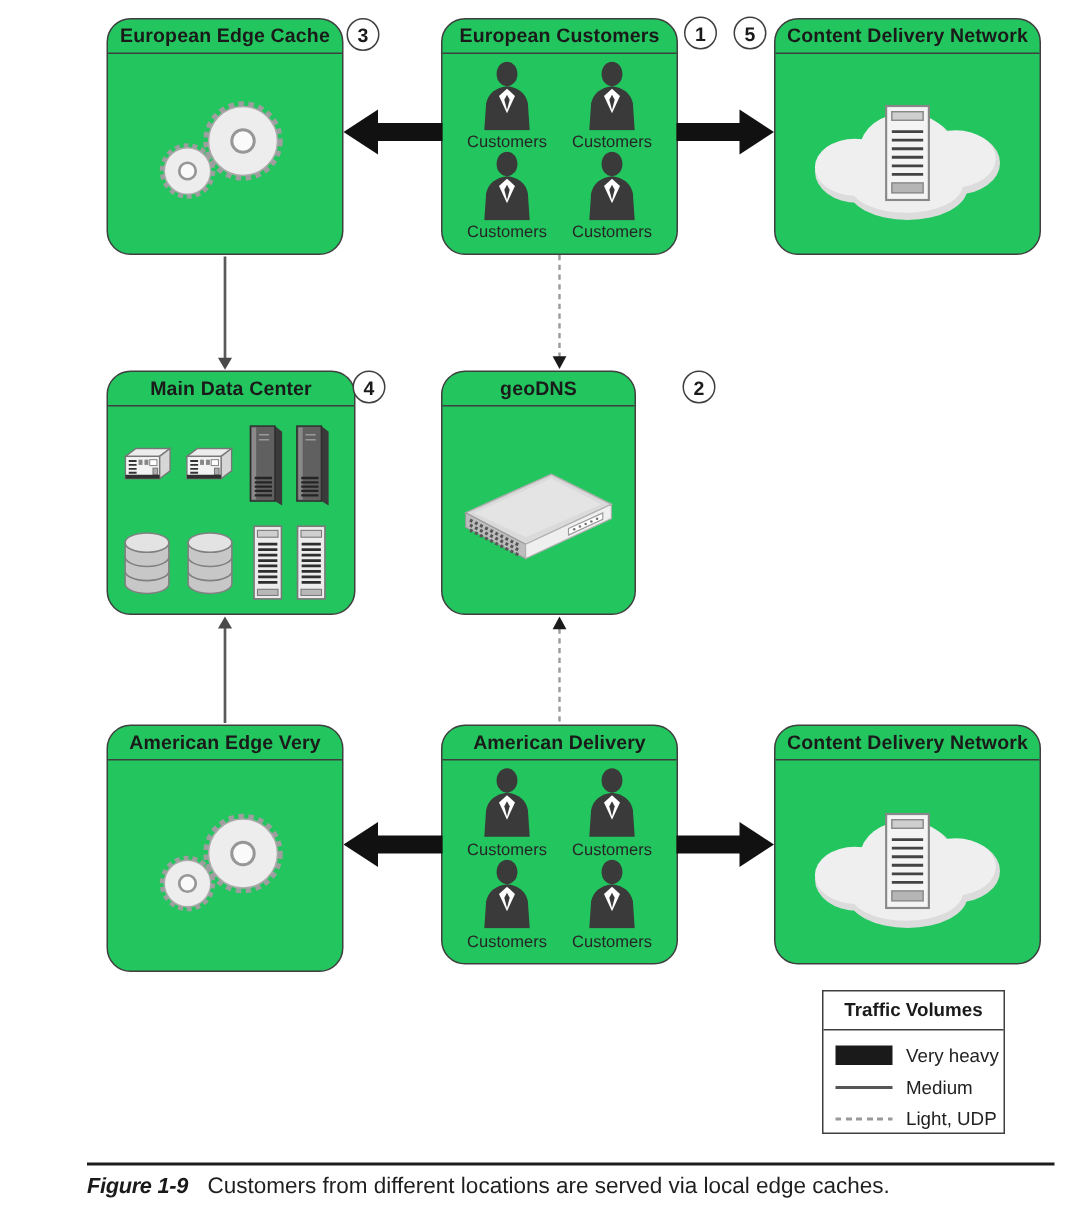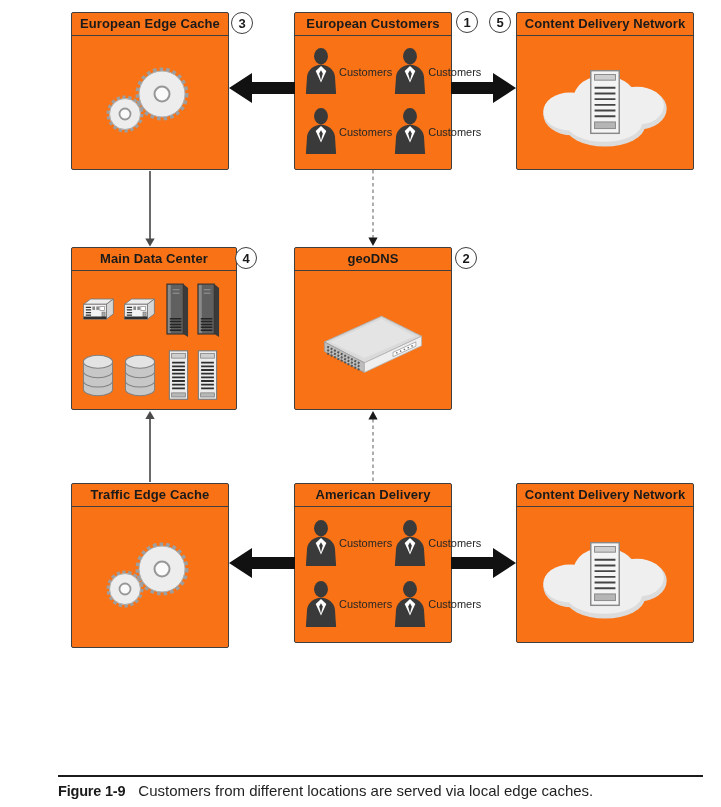--- a/index.html
+++ b/index.html
@@ -1,39 +1,39 @@
 <!DOCTYPE html>
 <html><head>
 <meta charset="utf-8">
 <style>
   html,body{margin:0;padding:0;background:#ffffff;}
   #canvas{
     position:relative;width:721px;height:807px;background:#ffffff;
     font-family:"Liberation Sans", sans-serif;color:#1a1a1a;overflow:hidden;
   }
   .node{
-    position:absolute;background:#f97316;border:1.6px solid #3f3f3f;
-    border-radius:2px;box-sizing:border-box;z-index:1;
+    position:absolute;background:#22c55e;border:1.6px solid #3f3f3f;
+    border-radius:16px;box-sizing:border-box;z-index:1;
   }
   .node-header{
     height:22px;line-height:22px;border-bottom:1.6px solid #3f3f3f;
     text-align:center;font-weight:bold;font-size:13px;letter-spacing:0.1px;
     white-space:nowrap;overflow:hidden;
   }
   .node-body{position:relative;display:flex;align-items:center;justify-content:center;}
   .badge{
     position:absolute;width:22px;height:22px;border:1.4px solid #3f3f3f;border-radius:50%;
     background:#fff;text-align:center;line-height:22px;font-weight:bold;font-size:13px;
     box-sizing:border-box;z-index:3;
   }
   .people-grid{
     display:grid;grid-template-columns:1fr 1fr;grid-template-rows:1fr 1fr;
     padding:5px 8px 7px;height:calc(100% - 36px);
   }
-  .person-cell{display:flex;flex-direction:row;align-items:center;justify-content:flex-start;}
+  .person-cell{display:flex;flex-direction:column;align-items:center;justify-content:space-between;}
   .person-label{font-size:11px;color:#262626;margin-top:1px;}
   .dc-grid{
     display:grid;grid-template-columns:1fr 1fr;grid-template-rows:1fr 1fr;
     height:calc(100% - 30px);padding:6px 8px 10px;align-items:center;justify-items:center;
   }
   .icon-pair{display:flex;gap:6px;align-items:flex-end;}
   .overlay{position:absolute;left:0;top:0;z-index:2;pointer-events:none;}
   .legend{
     position:absolute;left:548px;top:660px;width:122px;height:96px;
     border:1.6px solid #3f3f3f;background:#fff;box-sizing:border-box;z-index:1;
@@ -47,21 +47,21 @@
   .legend-label{font-size:12.5px;color:#222;}
   .swatch{width:38px;flex:0 0 38px;}
   .swatch-heavy{height:13px;background:#1a1a1a;}
   .swatch-medium{height:2px;background:#555;}
   .swatch-light{height:2px;background:repeating-linear-gradient(90deg,#999 0 4px,transparent 4px 7px);}
   .caption-rule{position:absolute;left:58px;top:775px;width:645px;height:2px;background:#1c1c1c;}
   .caption-row{
     position:absolute;left:58px;top:782px;width:650px;
     display:flex;align-items:baseline;gap:13px;
   }
-  .fig-label{font-weight:bold;font-size:14.5px;letter-spacing:-0.2px;}
+  .fig-label{font-weight:bold;font-size:14.5px;letter-spacing:-0.2px;font-style:italic;}
   .fig-text{font-size:15px;color:#1f1f1f;}
 </style>
 </head>
 <body>
 
 <div id="canvas">
 
   <div class="node" style="left:71px;top:12px;width:158px;height:158px">
     <div class="node-header">European Edge Cache</div>
     <div class="node-body" style="height:calc(100% - 24px)">
@@ -207,21 +207,21 @@
         <svg width="23" height="53" viewBox="0 0 24 58">
           <rect x="2" y="2" width="20" height="53" fill="#ececec" stroke="#7a7a7a" stroke-width="1.2"></rect>
           <rect x="4.5" y="5" width="15" height="5" fill="#cfcfcf" stroke="#7a7a7a" stroke-width="0.8"></rect>
           <path d="M5 15h14 M5 19h14 M5 23h14 M5 27h14 M5 31h14 M5 35h14 M5 39h14 M5 43h14" stroke="#2e2e2e" stroke-width="2"></path>
           <rect x="4.5" y="48" width="15" height="4.5" fill="#b8b8b8" stroke="#7a7a7a" stroke-width="0.8"></rect>
         </svg>
       </div>
     </div>
   </div>
 
-  <div class="node" style="left:294px;top:247px;width:158px;height:163px">
+  <div class="node" style="left:294px;top:247px;width:130px;height:163px">
     <div class="node-header">geoDNS</div>
     <div class="node-body" style="height:calc(100% - 24px)">
       <svg width="124" height="80" viewBox="0 0 130 84">
         <polygon points="14,44 74,17 116,38 56,66" fill="#dadada" stroke="#b0b0b0" stroke-width="1"></polygon>
         <polygon points="20,44 74,20 109,38 56,61" fill="#e4e4e4"></polygon>
         <polygon points="14,44 56,66 56,76 14,54" fill="#bdbdbd" stroke="#9a9a9a" stroke-width="0.8"></polygon>
         <polygon points="56,66 116,38 116,48 56,76" fill="#efefef" stroke="#b0b0b0" stroke-width="0.8"></polygon>
         <path d="M17 49 L52 67" stroke="#555" stroke-width="2.2" stroke-dasharray="2 2"></path>
         <path d="M17 52.5 L52 70.5" stroke="#555" stroke-width="2.2" stroke-dasharray="2 2"></path>
         <path d="M17 56 L52 74" stroke="#555" stroke-width="2.2" stroke-dasharray="2 2"></path>
@@ -229,21 +229,21 @@
         <circle cx="90" cy="55.5" r="0.9" fill="#777"></circle>
           <circle cx="94" cy="53.6" r="0.9" fill="#777"></circle>
         <circle cx="98" cy="51.8" r="0.9" fill="#777"></circle>
           <circle cx="102" cy="50" r="0.9" fill="#777"></circle>
         <circle cx="106" cy="48.2" r="0.9" fill="#777"></circle>
       </svg>
     </div>
   </div>
 
   <div class="node" style="left:71px;top:483px;width:158px;height:165px">
-    <div class="node-header">Traffic Edge Cache</div>
+    <div class="node-header">American Edge Very</div>
     <div class="node-body" style="height:calc(100% - 24px)">
       <svg width="104" height="82" viewBox="0 0 104 82">
         <circle cx="64" cy="33" r="23" fill="#eaeaea" stroke="#9e9e9e" stroke-width="7" stroke-dasharray="3.4 2.8"></circle>
         <circle cx="64" cy="33" r="23" fill="#ededed" stroke="#aaaaaa" stroke-width="1"></circle>
         <circle cx="64" cy="33" r="7.5" fill="#fafafa" stroke="#979797" stroke-width="2"></circle>
         <circle cx="27" cy="53" r="15.5" fill="#eaeaea" stroke="#9e9e9e" stroke-width="6" stroke-dasharray="3 2.4"></circle>
         <circle cx="27" cy="53" r="15.5" fill="#ededed" stroke="#aaaaaa" stroke-width="1"></circle>
         <circle cx="27" cy="53" r="5.5" fill="#fafafa" stroke="#979797" stroke-width="1.8"></circle>
       </svg>
     </div>
@@ -337,20 +337,37 @@
     <line x1="150" y1="482" x2="150" y2="418" stroke="#5a5a5a" stroke-width="1.8"></line>
     <polygon points="145.3,419 154.7,419 150,411" fill="#4a4a4a"></polygon>
 
     <line x1="373" y1="170" x2="373" y2="238" stroke="#9a9a9a" stroke-width="1.6" stroke-dasharray="3.5 3"></line>
     <polygon points="368.4,237.5 377.6,237.5 373,246" fill="#1a1a1a"></polygon>
 
     <line x1="373" y1="481" x2="373" y2="419" stroke="#9a9a9a" stroke-width="1.6" stroke-dasharray="3.5 3"></line>
     <polygon points="368.4,419.5 377.6,419.5 373,411" fill="#1a1a1a"></polygon>
   </svg>
 
+  <div class="legend">
+    <div class="legend-header">Traffic Volumes</div>
+    <div class="legend-items">
+      <div class="legend-item">
+        <span class="swatch swatch-heavy"></span>
+        <span class="legend-label">Very heavy</span>
+      </div>
+      <div class="legend-item">
+        <span class="swatch swatch-medium"></span>
+        <span class="legend-label">Medium</span>
+      </div>
+      <div class="legend-item">
+        <span class="swatch swatch-light"></span>
+        <span class="legend-label">Light, UDP</span>
+      </div>
+    </div>
+  </div>
 
   <div class="caption-rule"></div>
   <div class="caption-row">
     <span class="fig-label">Figure 1-9</span>
     <span class="fig-text">Customers from different locations are served via local edge caches.</span>
   </div>
 
 </div>
 
 </body></html>

